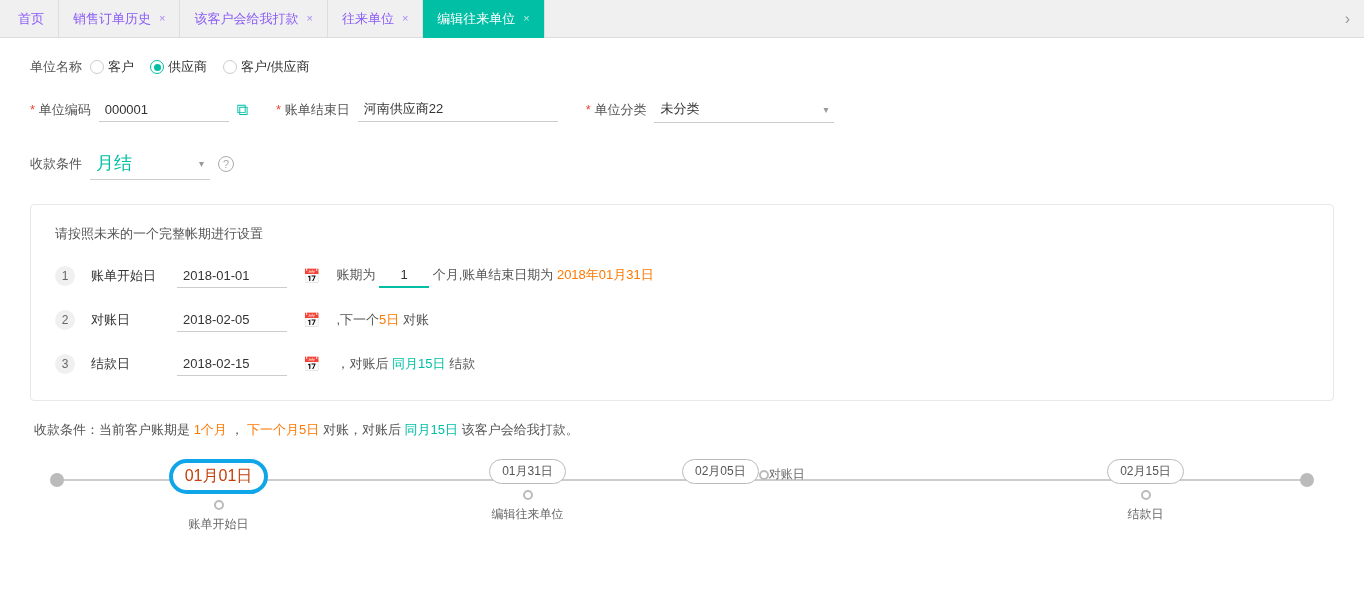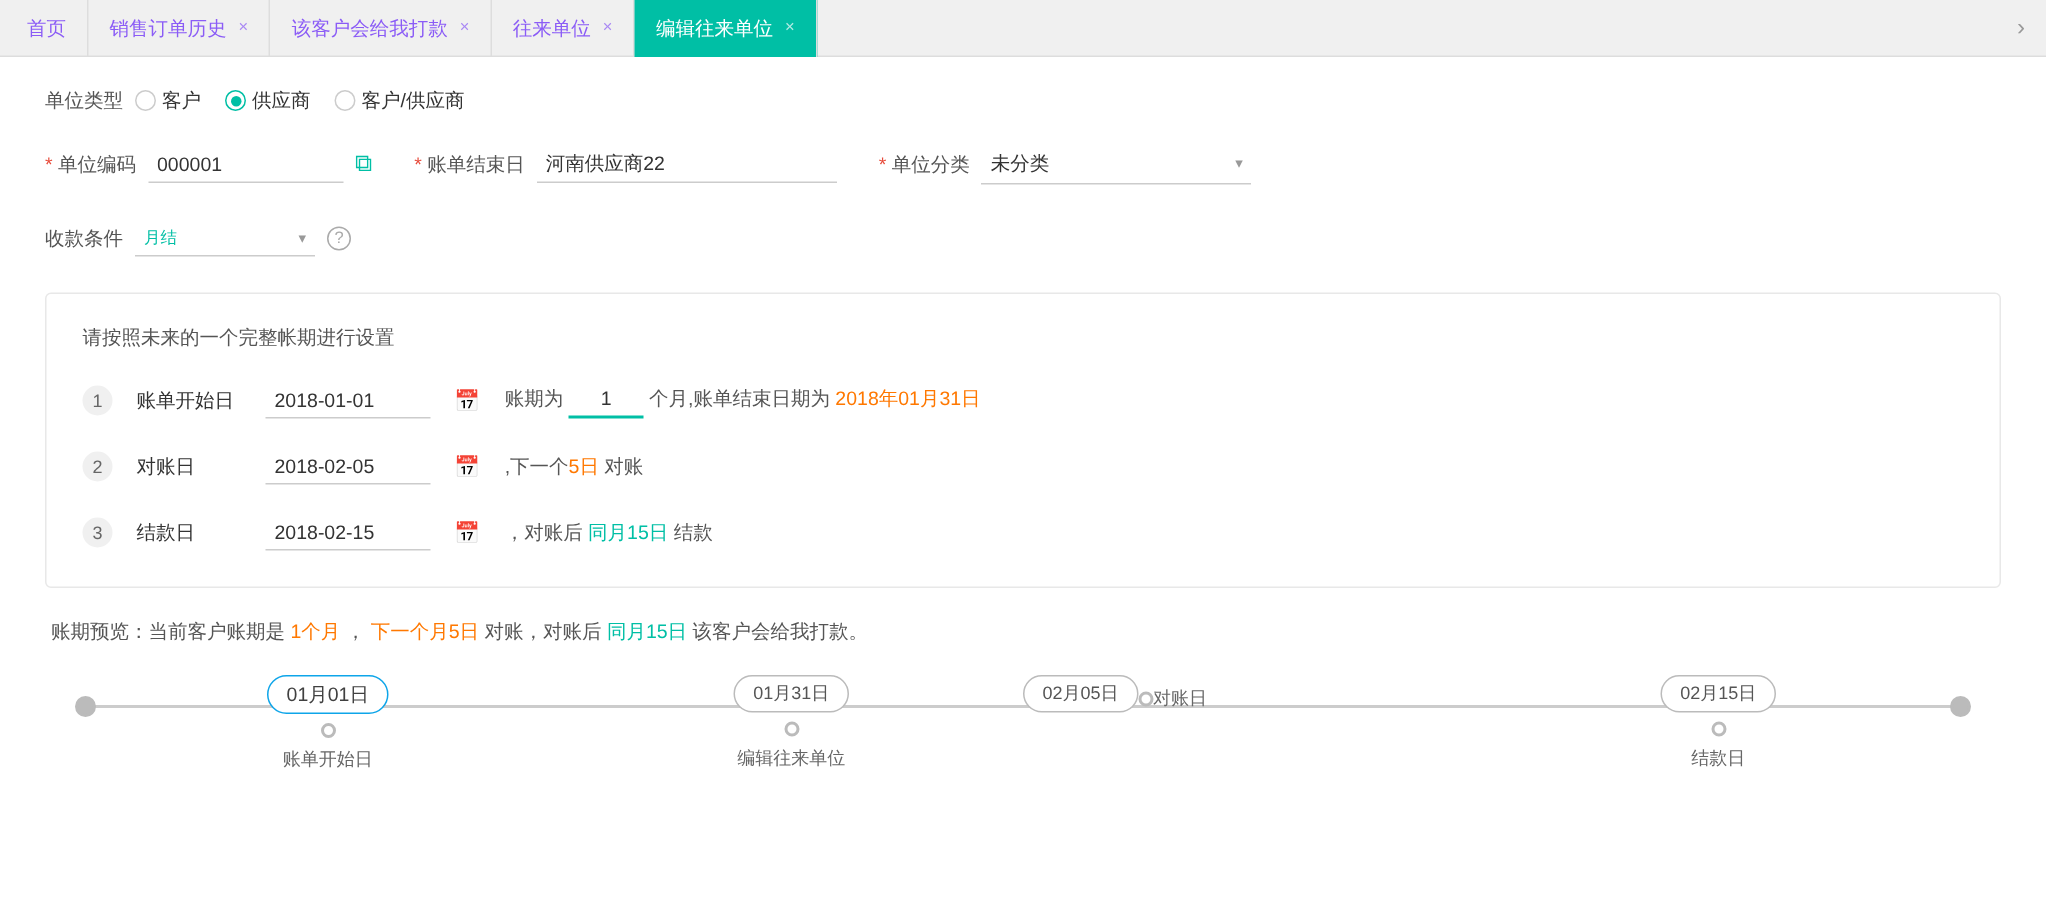--- a/index.html
+++ b/index.html
@@ -120,21 +120,21 @@
     
     .select-wrapper {
       display: flex;
       align-items: center;
       border-bottom: 1px solid #ccc;
       padding: 4px 6px;
       gap: 4px;
       min-width: 120px;
       cursor: pointer;
     }
-    .select-value { color: #00bfa5; font-size: 11px; flex: 1; }
+    .select-value { color: #00bfa5; font-size: 18px; flex: 1; }
     .chevron-icon { color: #999; font-size: 10px; }
 
     
     .dropdown-large {
       display: flex;
       align-items: center;
       border-bottom: 1px solid #ccc;
       padding: 4px 6px;
       gap: 4px;
       min-width: 160px;
@@ -255,21 +255,21 @@
     <span>编辑往来单位</span>
     <span class="close-icon">×</span>
   </div>
   <div class="tab-bar-more">›</div>
 </div>
 
 <div class="content">
 
   <div class="form-row">
     <div class="form-group">
-      <span class="form-label">单位类型</span>
+      <span class="form-label">单位名称</span>
       <div class="radio-group">
         <div class="radio-item">
           <div class="radio-circle"></div>
           <span>客户</span>
         </div>
         <div class="radio-item">
           <div class="radio-circle checked"></div>
           <span>供应商</span>
         </div>
         <div class="radio-item">
@@ -340,41 +340,41 @@
       <span class="period-field-label">结款日</span>
       <input class="period-date-input" type="text" value="2018-02-15" style="">
       <span class="cal-icon">📅</span>
       <span class="period-desc">
         ，对账后 <span class="highlight-teal">同月15日</span> 结款
       </span>
     </div>
   </div>
 
   <div class="preview-text">
-    <span>账期预览：当前客户账期是</span>
+    <span>收款条件：当前客户账期是</span>
     <span class="highlight-orange">1个月</span>
     <span>，</span>
     <span class="highlight-orange">下一个月5日</span>
     <span>对账，对账后</span>
     <span class="highlight-teal">同月15日</span>
     <span> 该客户会给我打款。</span>
   </div>
 
   <div style="position: relative; margin: 10px 20px 0; height: 90px;">
 
     <div style="position: absolute; top: 20px; left: 10px; right: 10px; height: 2px; background: #ccc;"></div>
 
     <div style="display: flex; justify-content: space-between; position: relative; align-items: flex-start;">
 
       <div style="display:flex; flex-direction:column; align-items:center;">
         <div style="width:14px; height:14px; border-radius:50%; border:2px solid #bbb; background:#bbb; margin-top:14px; z-index:2;"></div>
       </div>
 
       <div style="display:flex; flex-direction:column; align-items:center; position:relative; flex:1;">
-        <div style="border:1px solid #0ea5e9; border-radius:20px; padding:3px 12px; font-size:13px; color:#404040; background:#fff; white-space:nowrap;">01月01日</div>
+        <div style="border:4px solid #0ea5e9; border-radius:20px; padding:3px 12px; font-size:16px; color:#c2410c; background:#fff; white-space:nowrap;">01月01日</div>
         <div style="width:10px; height:10px; border-radius:50%; border:2px solid #bbb; background:#fff; margin-top:6px; z-index:2;"></div>
         <div style="font-size:12px; color:#666; margin-top:6px; white-space:nowrap;">账单开始日</div>
       </div>
 
       <div style="display:flex; flex-direction:column; align-items:center; position:relative; flex:1;">
         <div style="border:1px solid #bbb; border-radius:20px; padding:3px 12px; font-size:12px; color:#555; background:#fff; white-space:nowrap;">01月31日</div>
         <div style="width:10px; height:10px; border-radius:50%; border:2px solid #bbb; background:#fff; margin-top:6px; z-index:2;"></div>
         <div style="font-size:12px; color:#666; margin-top:6px; white-space:nowrap;">编辑往来单位</div>
       </div>
 

